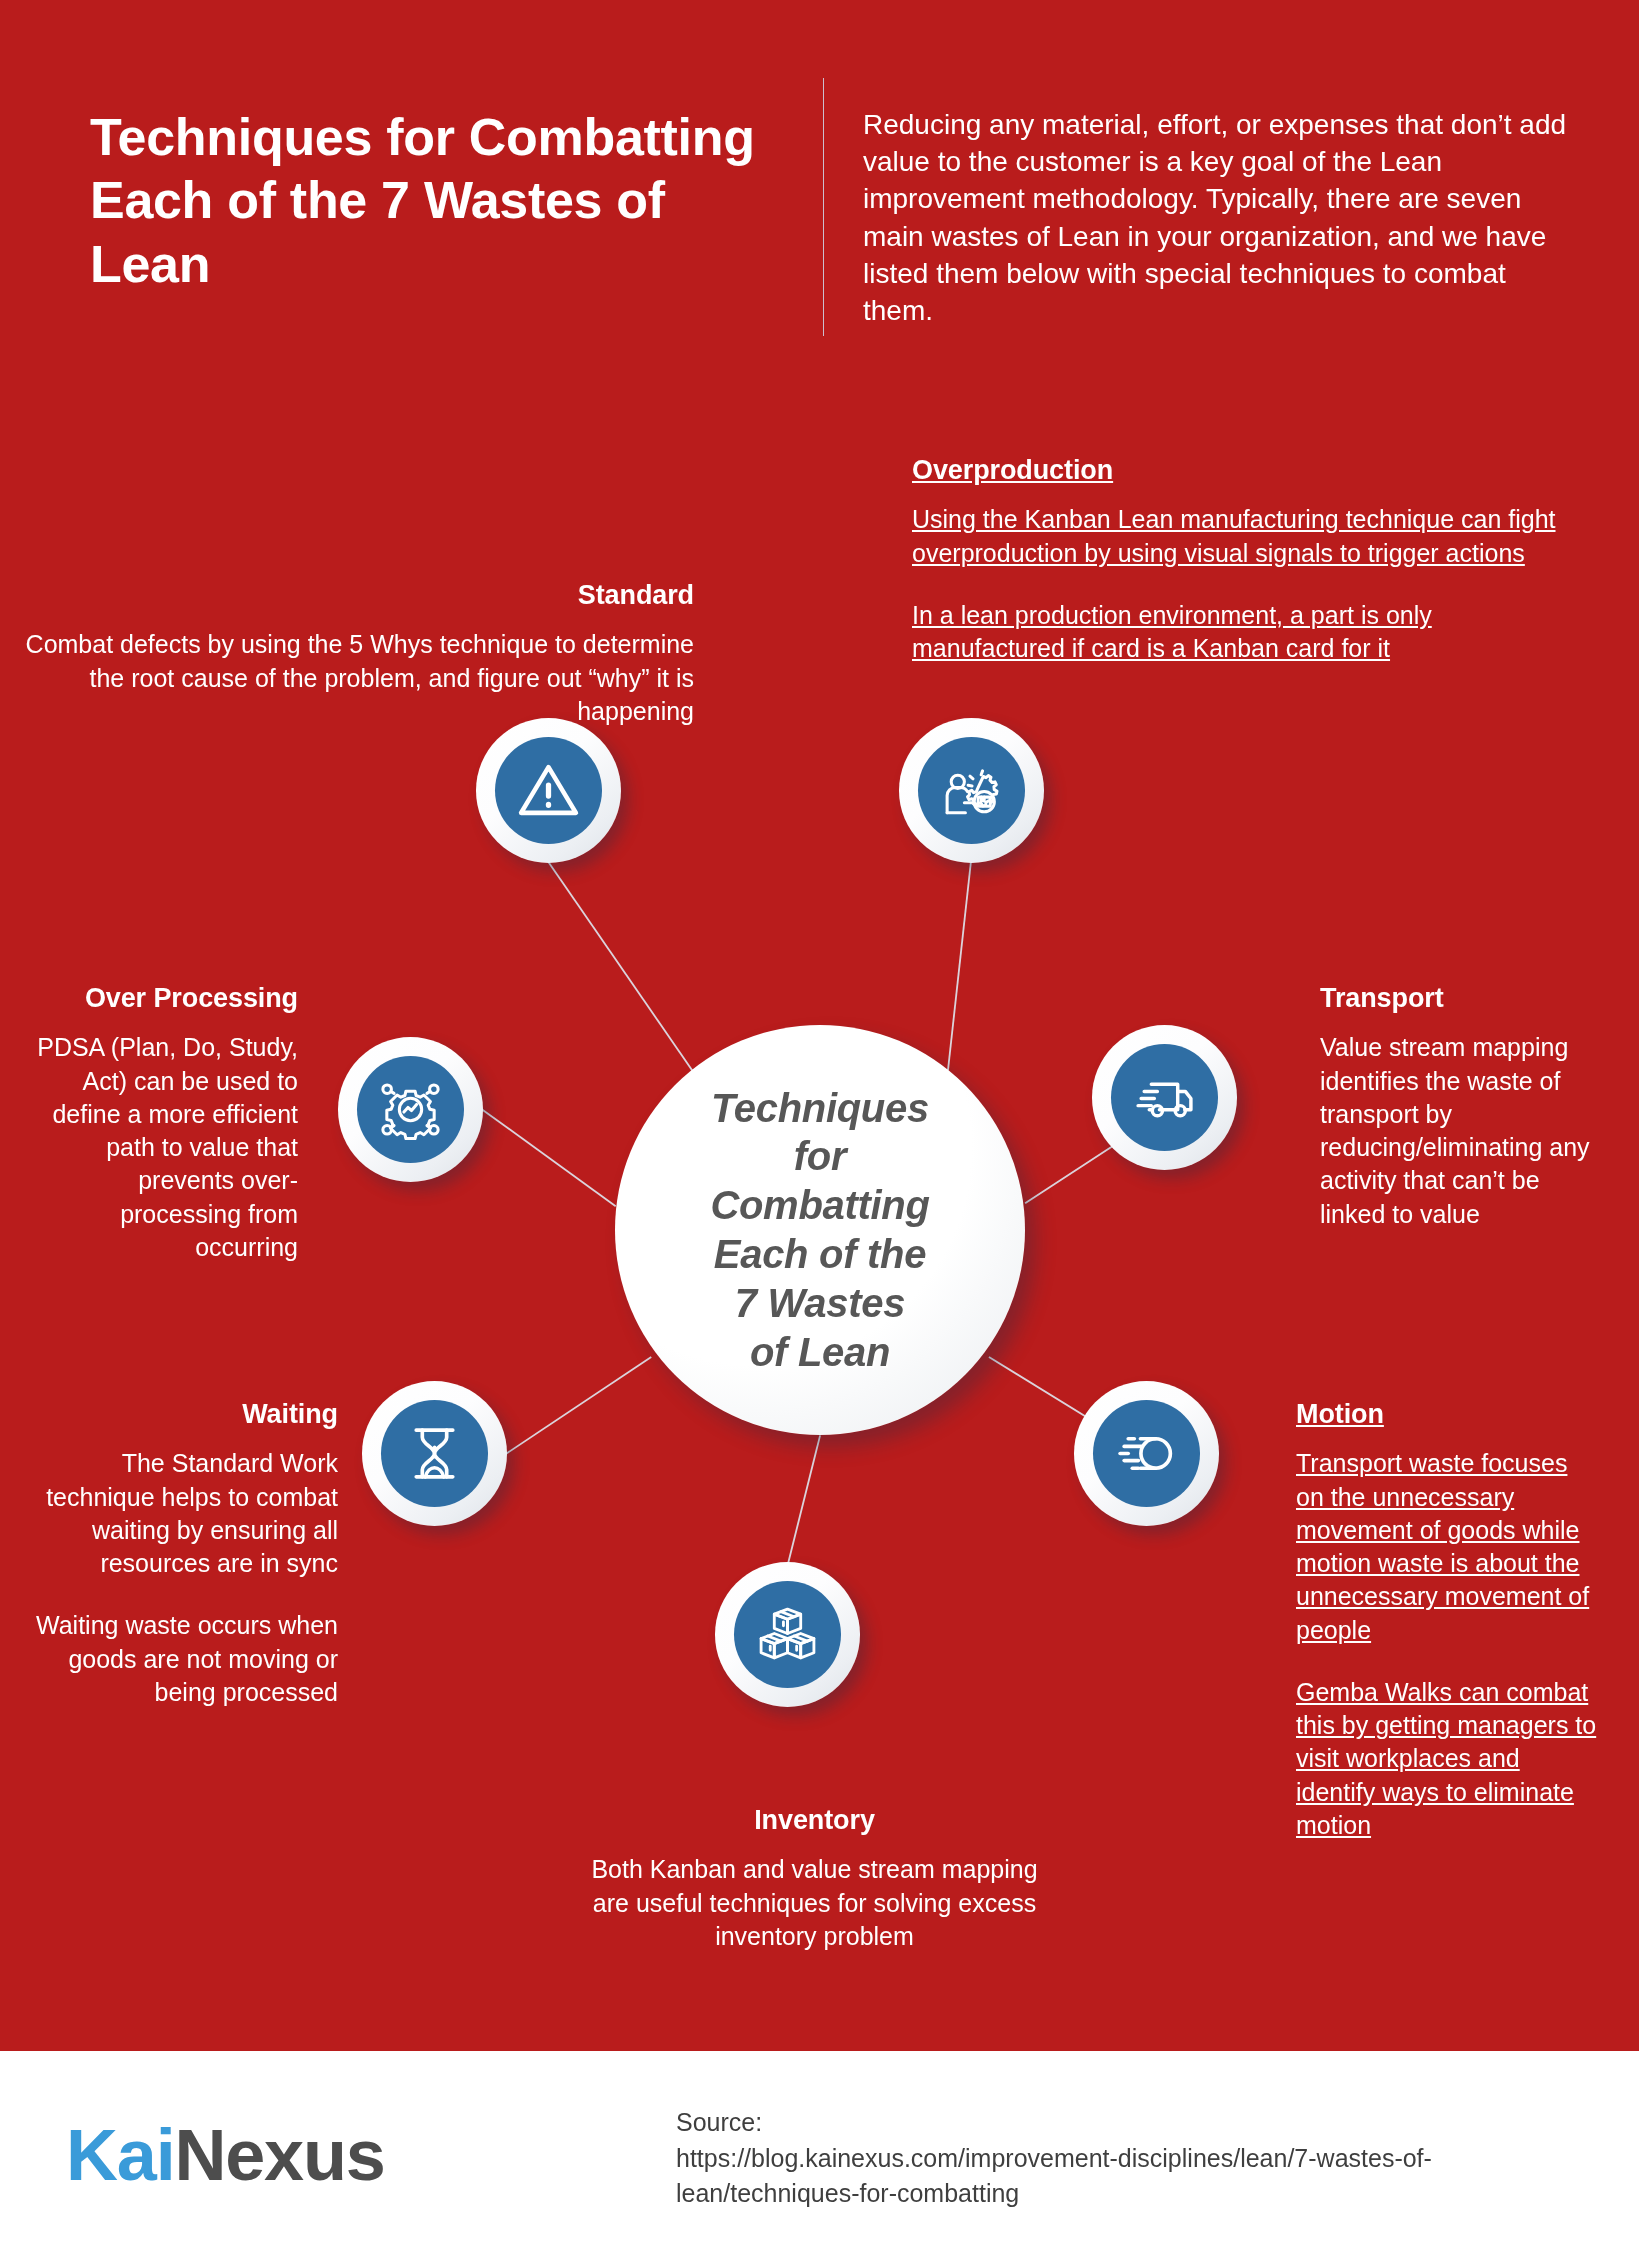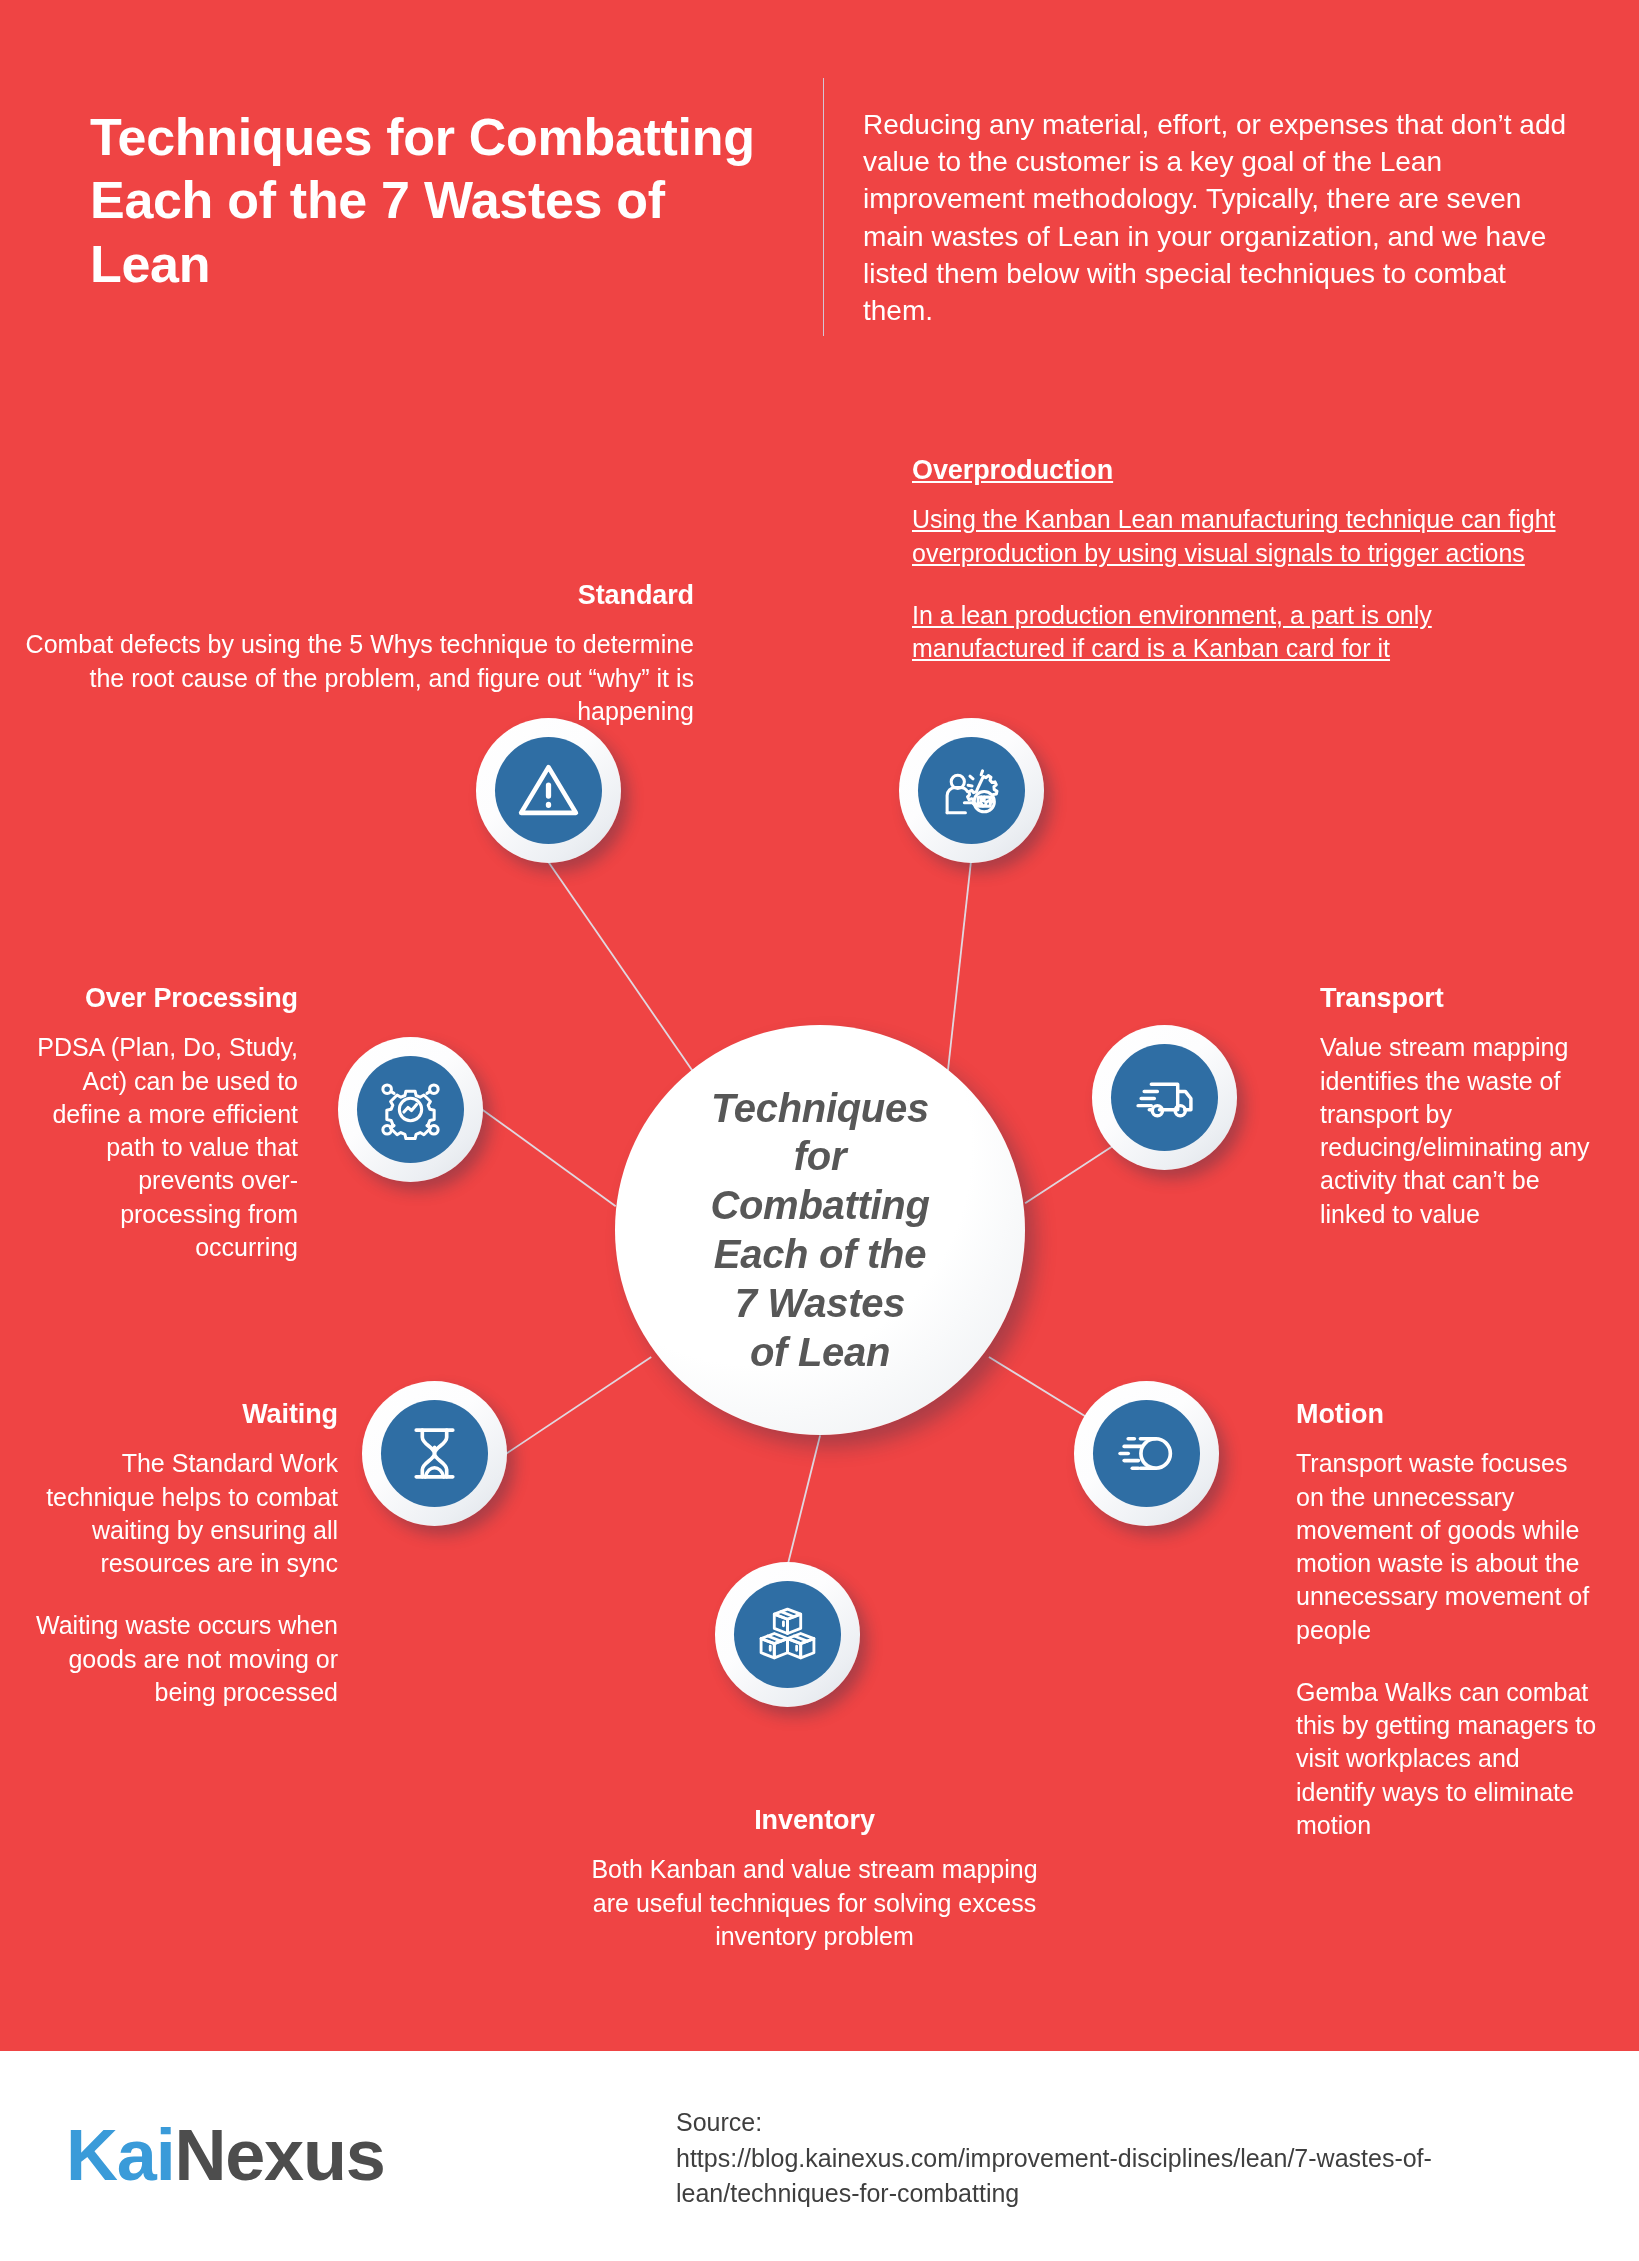--- a/index.html
+++ b/index.html
@@ -5,21 +5,21 @@
   * { margin:0; padding:0; box-sizing:border-box; }
   html, body { width:1639px; height:2261px; }
   body {
     background:#ffffff;
     font-family:"Liberation Sans", sans-serif;
     overflow:hidden;
   }
   #page {
     position:relative;
     width:1639px; height:2261px;
-    background:#ef4444;
+    background:#b91c1c;
   }
 
   
   #header { position:absolute; left:0; top:0; width:1639px; height:374px; }
   #title {
     position:absolute; left:90px; top:106px; width:694px;
     color:#ffffff;
     font-size:52px; line-height:1.22;
     font-weight:700; letter-spacing:-0.3px;
   }
@@ -89,21 +89,21 @@
   .block p + p { margin-top:29px; }
   .ta-right  { text-align:right; }
   .ta-left   { text-align:left; }
   .ta-center { text-align:center;margin-top:7px; }
 
   #blk-defects        { left:24px;   top:579px;  width:670px; }
   #blk-overproduction { left:912px; top:454px;  width:676px;text-decoration:underline; }
   #blk-overprocessing { left:36px;   top:982px; width:262px;  }
   #blk-transport      { left:1320px; top:982px; width:277px;  }
   #blk-waiting        { left:36px;   top:1398px; width:302px;  }
-  #blk-motion         { left:1296px; top:1398px; width:305px;  }
+  #blk-motion         { left:1296px; top:1398px; width:305px;text-decoration:underline;  }
   #blk-inventory      { left:573px;  top:1797px; width:483px;  }
 
   
   #footer {
     position:absolute; left:0; top:2051px;
     width:1639px; height:211px; background:#ffffff;padding-left:12px;
   }
   #logo {
     position:absolute; left:66px; top:68px;
     font-size:72px; font-weight:700; letter-spacing:-1.2px;

